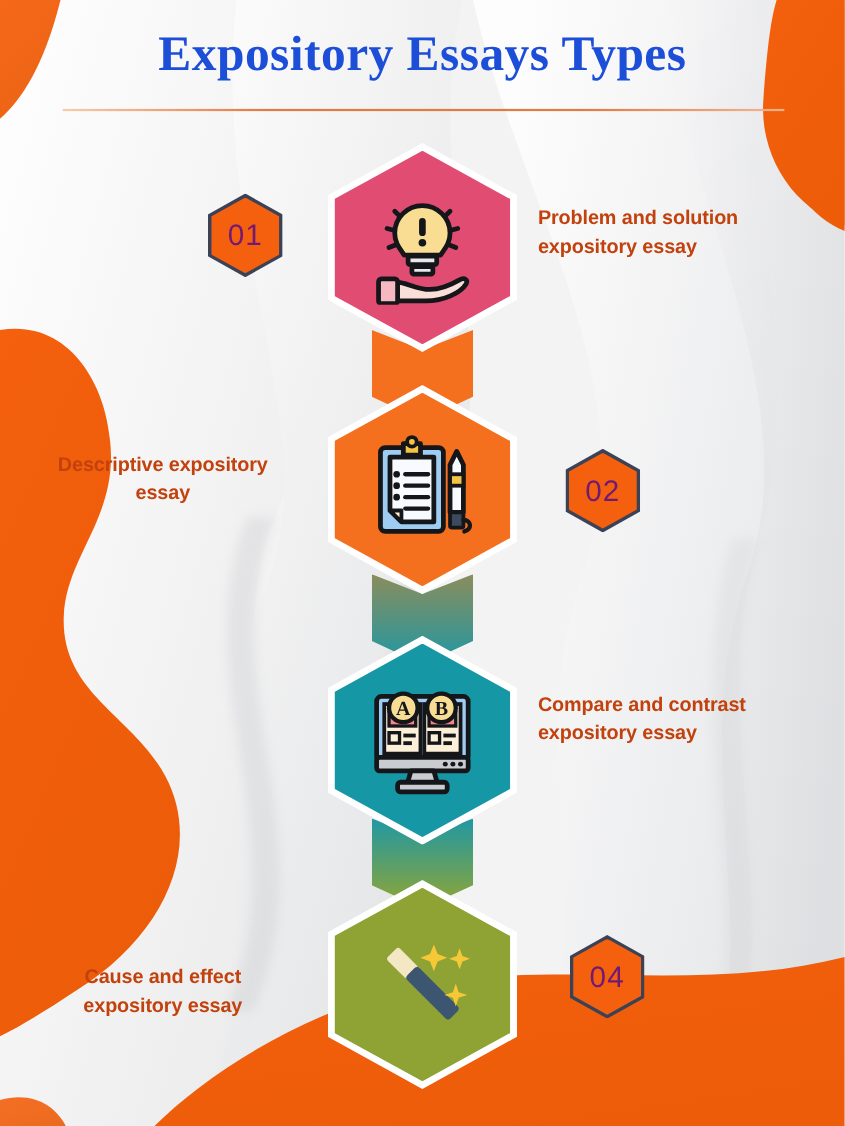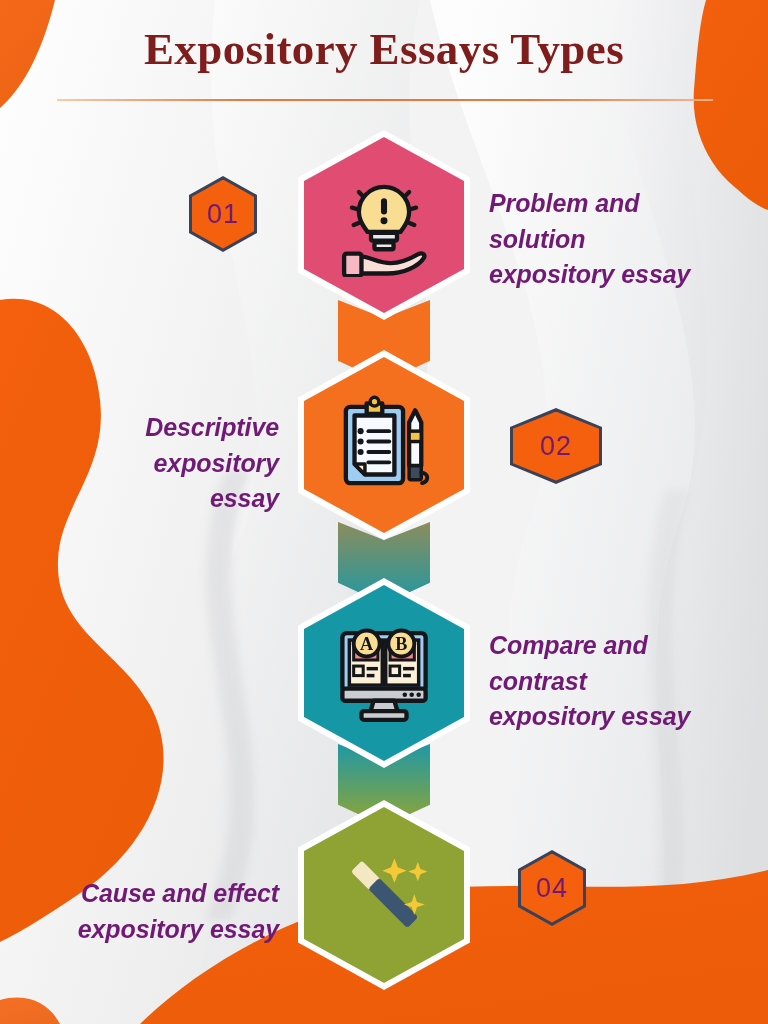--- a/index.html
+++ b/index.html
@@ -20,21 +20,21 @@
   .content{position:absolute;inset:0;width:768px;height:1024px;}
 
   
   .title{
     position:absolute;top:24px;left:0;width:768px;
     text-align:center;
     font-family:"Liberation Serif", serif;
     font-weight:bold;
     font-size:45px;
     letter-spacing:0.4px;
-    color:#7f1d1d;
+    color:#1d4ed8;
     line-height:1.12;
     white-space:nowrap;
   }
   .title-rule{
     position:absolute;top:99px;left:57px;width:656px;height:2px;
     background:linear-gradient(90deg,#f8c9a8 0%,#e2733a 28%,#e2733a 72%,#f0b591 100%);
     opacity:.95;
   }
 
   
@@ -96,29 +96,28 @@
     position:absolute;inset:0;
     display:flex;align-items:center;justify-content:center;
     color:#701a75;font-size:27px;font-weight:300;
     letter-spacing:1px;
     font-family:"Liberation Sans", sans-serif;
   }
 
   
   .caption{
     position:absolute;
-    color:#701a75;
-    font-size:25px;
+    color:#c2410c;
+    font-size:18px;
     font-weight:bold;
     line-height:1.42;
     letter-spacing:-0.1px;
-    font-style:italic;
   }
   .cap-right{left:489px;width:252px;text-align:left;}
-  .cap-left{right:489px;width:262px;text-align:right;}
+  .cap-left{right:489px;width:262px;text-align:center;}
 </style>
 </head>
 <body>
 
 <div id="poster">
 
   <svg class="bg-layer" viewBox="0 0 768 1024" preserveAspectRatio="none" xmlns="http://www.w3.org/2000/svg">
     <defs>
       <linearGradient id="w1" x1="0" y1="0" x2="1" y2="1">
         <stop offset="0%" stop-color="#ffffff"></stop>
@@ -210,21 +209,21 @@
       </div>
 
       <div class="caption cap-right" style="top:56px;">
         <div>Problem and solution</div>
         <div>expository essay</div>
       </div>
     </div>
 
     <div class="row row-2">
 
-      <div class="badge" style="right:166px;top:58px;padding-left:24px;">
+      <div class="badge" style="right:186px;top:58px;">
         <div class="badge-shape"></div>
         <div class="badge-fill"></div>
         <div class="badge-num">02</div>
       </div>
 
       <div class="hex-wrap">
         <div class="hex-outer"></div>
         <div class="hex-inner" style="background:#f4701e;"></div>
         <svg class="hex-icon" viewBox="0 0 120 120" xmlns="http://www.w3.org/2000/svg">
           <rect x="16" y="16" width="66" height="88" rx="5" fill="#9fcdf2" stroke="#15161a" stroke-width="5"></rect>

